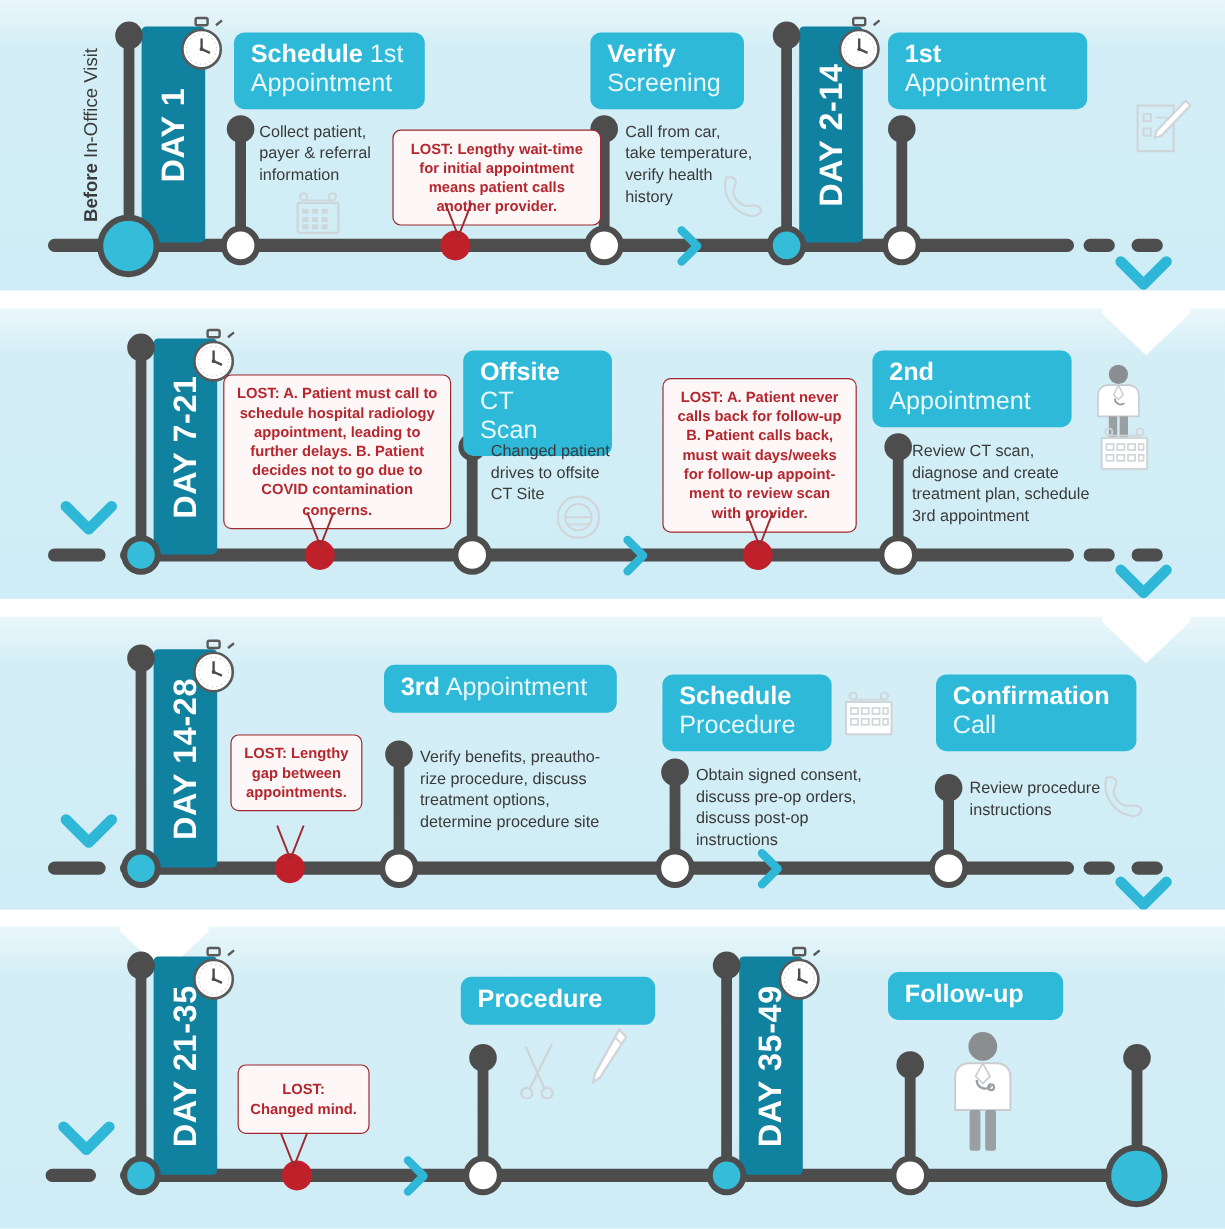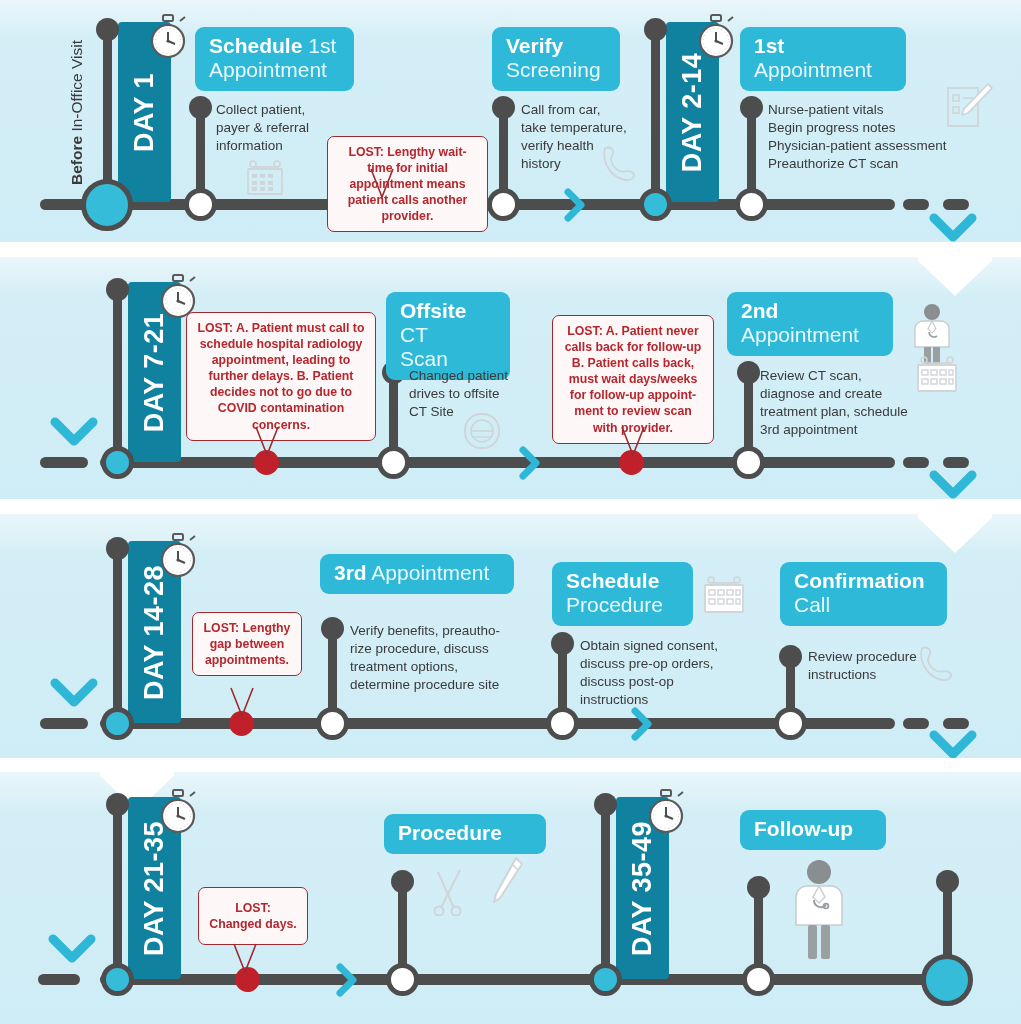--- a/index.html
+++ b/index.html
@@ -173,24 +173,20 @@
       <b>1st</b><br><i>Appointment</i>
     </div>
 
     <div class="desc" style="left:216px;top:101px;width:140px;white-space:pre-line;">Collect patient,
 payer &amp; referral
 information</div>
     <div class="desc" style="left:521px;top:101px;width:140px;white-space:pre-line;">Call from car,
 take temperature,
 verify health
 history</div>
-    <div class="desc" style="left:768px;top:101px;width:230px;white-space:pre-line;">Nurse-patient vitals
-Begin progress notes
-Physician-patient assessment
-Preauthorize CT scan</div>
 
     <div class="ico" style="left:243px;top:160px;">
       <svg width="44" height="36" viewBox="0 0 44 36">
         <circle cx="10" cy="4" r="3" fill="none" stroke="#cfd5d8" stroke-width="1.6"></circle>
         <circle cx="34" cy="4" r="3" fill="none" stroke="#cfd5d8" stroke-width="1.6"></circle>
         <line x1="10" y1="7" x2="34" y2="7" stroke="#cfd5d8" stroke-width="1.6"></line>
         <rect x="5" y="9" width="34" height="25" fill="none" stroke="#cfd5d8" stroke-width="1.8" rx="1"></rect>
         <g fill="#cfd5d8">
             <rect x="9" y="14" width="5" height="4"></rect>
             <rect x="17" y="14" width="5" height="4"></rect>
@@ -213,21 +209,21 @@
       <svg width="50" height="48" viewBox="0 0 50 48">
         <rect x="4" y="6" width="30" height="38" fill="none" stroke="#cfd5d8" stroke-width="1.8"></rect>
         <rect x="9" y="13" width="6" height="6" fill="none" stroke="#cfd5d8" stroke-width="1.6"></rect>
         <line x1="19" y1="16" x2="29" y2="16" stroke="#cfd5d8" stroke-width="1.6"></line>
         <rect x="9" y="25" width="6" height="6" fill="none" stroke="#cfd5d8" stroke-width="1.6"></rect>
         <line x1="19" y1="28" x2="29" y2="28" stroke="#cfd5d8" stroke-width="1.6"></line>
         <path d="M44 2 L48 6 L24 31 L18 33 L20 27 Z" fill="#fff" stroke="#cfd5d8" stroke-width="1.8" stroke-linejoin="round"></path>
       </svg>
     </div>
 
-    <div class="lost" style="left:327px;top:108px;width:161px;margin-top:28px;">LOST: Lengthy wait-time for initial appointment means patient calls another provider.</div>
+    <div class="lost" style="left:327px;top:108px;width:174px;">LOST: Lengthy wait-time for initial appointment means patient calls another provider.</div>
     <svg class="ico" style="left:369px;top:167px;" width="26" height="32" viewBox="0 0 26 32">
       <path d="M2 2 L13 30 L24 2" fill="none" stroke="#9e2a2f" stroke-width="1.6"></path>
     </svg>
 
     <div class="downchev" style="left:929px;top:213px;">
       <svg width="48" height="32" viewBox="0 0 48 32">
           <polyline points="5,5 24,24 43,5" fill="none" stroke="#2eb7d6" stroke-width="9" stroke-linecap="round" stroke-linejoin="round"></polyline>
         </svg>
     </div>
   </div>
@@ -555,19 +551,19 @@
         <circle cx="26" cy="14" r="12" fill="#8a8e90"></circle>
         <path d="M14 28 h24 a11 11 0 0 1 11 11 v28 h-46 v-28 a11 11 0 0 1 11 -11 Z" fill="#ffffff" stroke="#c9cdcf" stroke-width="1.6"></path>
         <path d="M26 28 l-6 11 l6 6 l6 -6 Z" fill="#ffffff" stroke="#c9cdcf" stroke-width="1.4"></path>
         <path d="M21 42 a7 7 0 0 0 12 5" fill="none" stroke="#9aa0a2" stroke-width="2"></path>
         <circle cx="33" cy="48" r="2.4" fill="none" stroke="#9aa0a2" stroke-width="1.8"></circle>
         <rect x="15" y="67" width="9" height="34" rx="2" fill="#9aa0a2"></rect>
         <rect x="28" y="67" width="9" height="34" rx="2" fill="#9aa0a2"></rect>
       </svg>
     </div>
 
-    <div class="lost" style="left:198px;top:115px;width:110px;padding:12px 9px;">LOST: Changed days.</div>
+    <div class="lost" style="left:198px;top:115px;width:110px;padding:12px 9px;">LOST: Changed mind.</div>
     <svg class="ico" style="left:232px;top:170px;" width="26" height="32" viewBox="0 0 26 32">
       <path d="M2 2 L13 30 L24 2" fill="none" stroke="#9e2a2f" stroke-width="1.6"></path>
     </svg>
   </div>
 
 </div>
 
 </body></html>

